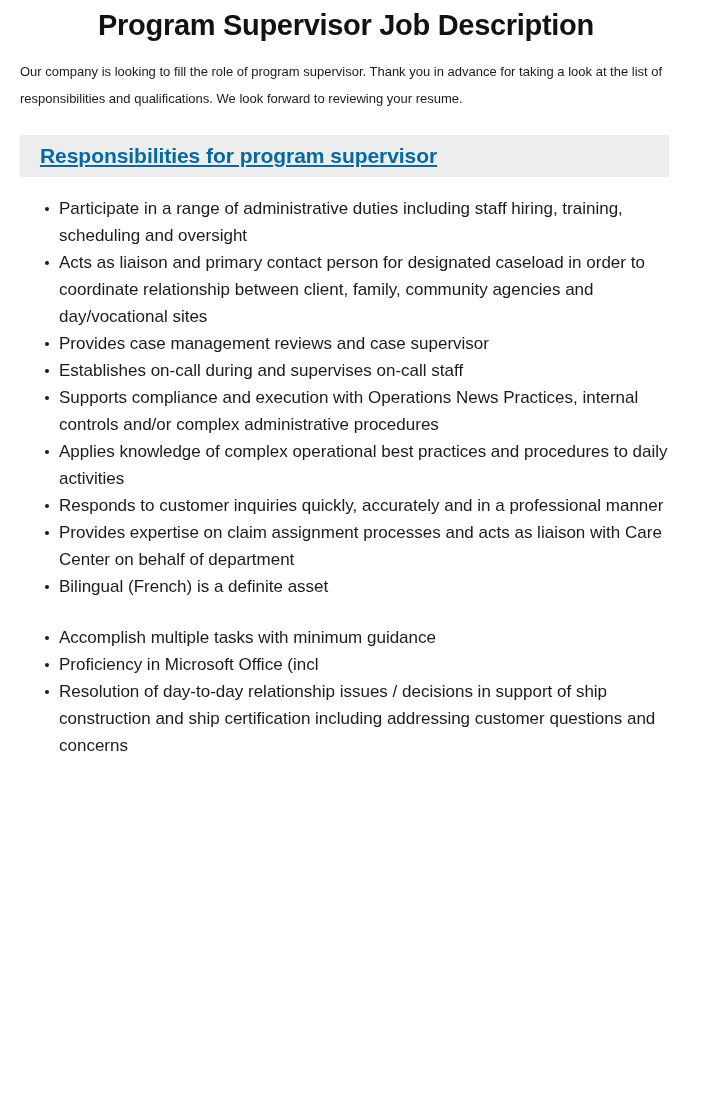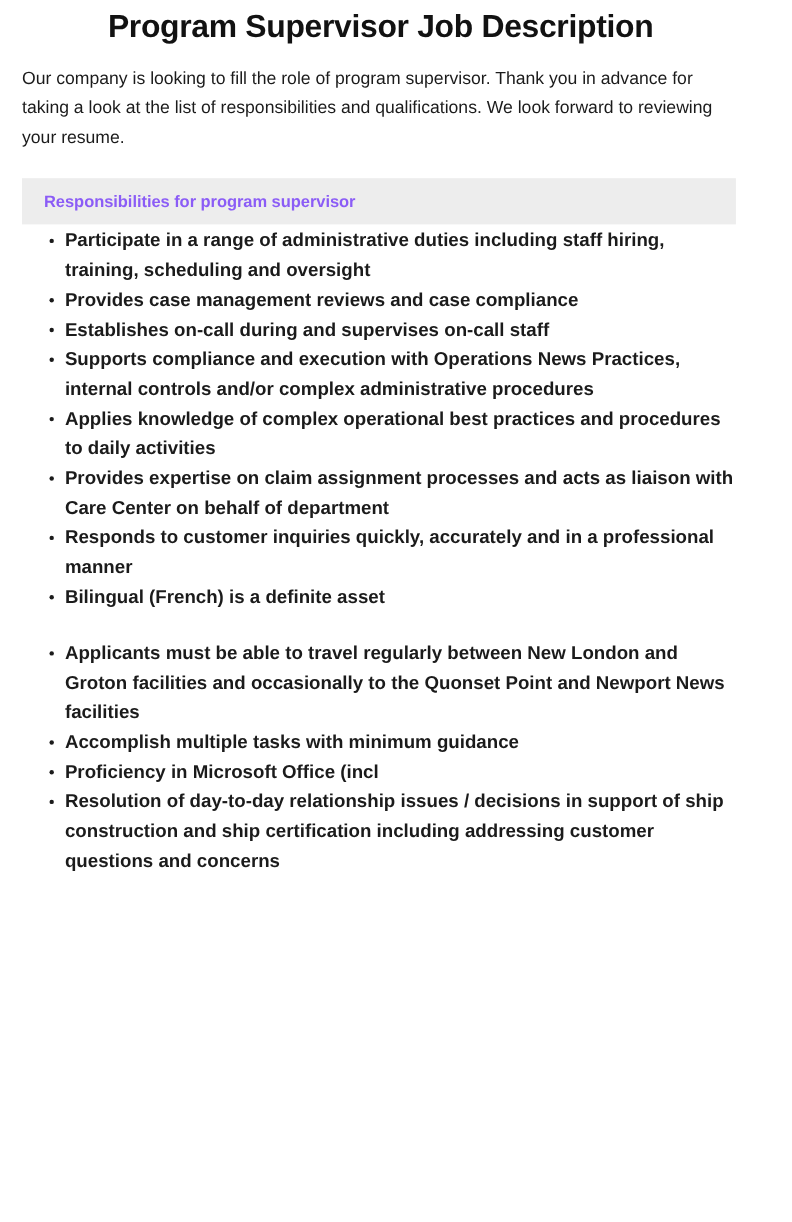--- a/index.html
+++ b/index.html
@@ -32,52 +32,52 @@
     font-size: 29px;
     line-height: 38px;
     font-weight: 700;
     letter-spacing: -0.3px;
     color: #121212;
   }
 
   .intro {
     margin: 14px 0 0 0;
     padding: 0 22px 0 20px;
-    font-size: 16px;
+    font-size: 13px;
     line-height: 27px;
     color: #1b1b1b;
     font-weight: 400;
   }
 
   .section {
     margin-top: 23px;
   }
 
   .section-header {
     margin: 0 23px 0 20px;
     background: #ededed;
     height: 42px;
     display: flex;
     align-items: center;
     padding: 0 0 0 20px;
     box-sizing: border-box;
   }
 
   .section-header-title {
-    font-size: 15px;
+    font-size: 21px;
     font-weight: 700;
-    color: #8b5cf6;
+    color: #0369a1;
     letter-spacing: -0.05px;
+    text-decoration: underline;
   }
 
   ul.items {
     list-style: none;
-    margin: 1px 0 0 0;
+    margin: 18px 0 0 0;
     padding: 0 18px 0 45px;
-    font-weight: bold;
   }
 
   ul.items li {
     position: relative;
     font-size: 17px;
     line-height: 27px;
     color: #1b1b1b;
     padding-left: 14px;
     margin: 0 0 0 0;
   }
@@ -105,32 +105,32 @@
   <h1 class="doc-title">Program Supervisor Job Description</h1>
 
   <p class="intro">Our company is looking to fill the role of program supervisor. Thank you in advance for taking a look at the list of responsibilities and qualifications. We look forward to reviewing your resume.</p>
 
   <div class="section responsibilities">
     <div class="section-header">
       <span class="section-header-title">Responsibilities for program supervisor</span>
     </div>
     <ul class="items">
       <li>Participate in a range of administrative duties including staff hiring, training, scheduling and oversight</li>
-      <li>Provides case management reviews and case compliance</li>
+      <li>Acts as liaison and primary contact person for designated caseload in order to coordinate relationship between client, family, community agencies and day/vocational sites</li>
+      <li>Provides case management reviews and case supervisor</li>
       <li>Establishes on-call during and supervises on-call staff</li>
       <li>Supports compliance and execution with Operations News Practices, internal controls and/or complex administrative procedures</li>
       <li>Applies knowledge of complex operational best practices and procedures to daily activities</li>
+      <li>Responds to customer inquiries quickly, accurately and in a professional manner</li>
       <li>Provides expertise on claim assignment processes and acts as liaison with Care Center on behalf of department</li>
-      <li>Responds to customer inquiries quickly, accurately and in a professional manner</li>
       <li>Bilingual (French) is a definite asset</li>
     </ul>
   </div>
 
   <div class="section qualifications">
     <ul class="items">
-      <li>Applicants must be able to travel regularly between New London and Groton facilities and occasionally to the Quonset Point and Newport News facilities</li>
       <li>Accomplish multiple tasks with minimum guidance</li>
       <li>Proficiency in Microsoft Office (incl</li>
       <li>Resolution of day-to-day relationship issues / decisions in support of ship construction and ship certification including addressing customer questions and concerns</li>
     </ul>
   </div>
 
 </div>
 
 </body></html>

